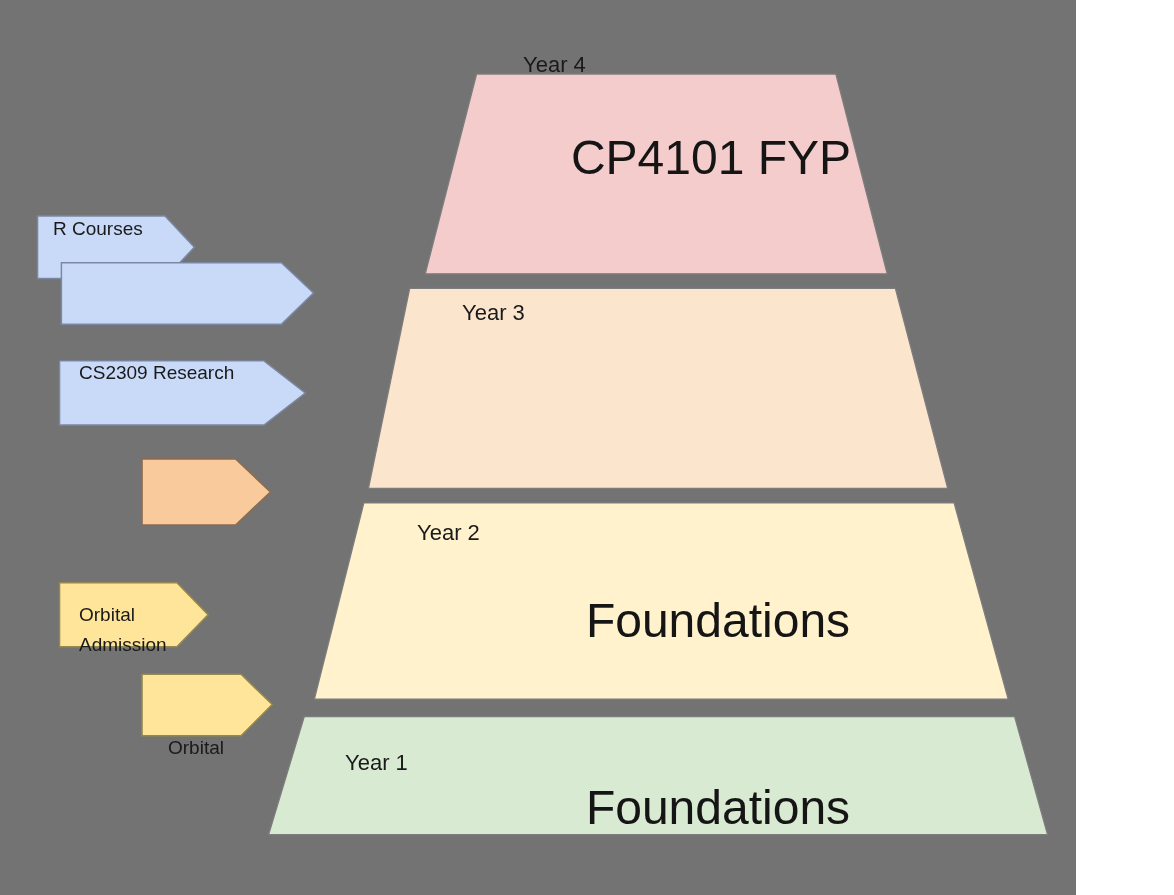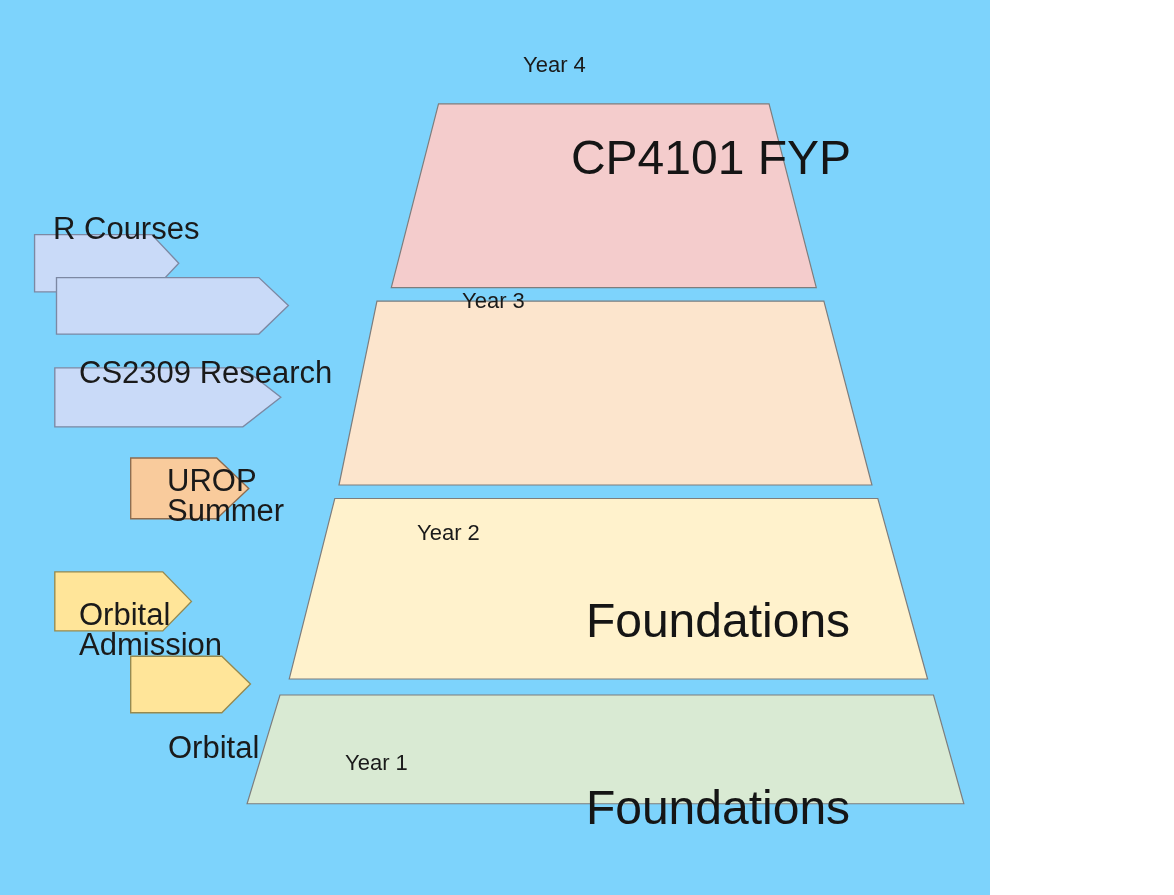--- a/index.html
+++ b/index.html
@@ -1,19 +1,19 @@
 <!DOCTYPE html>
 <html><head>
 <meta charset="utf-8">
 <style>
   html,body{margin:0;padding:0;background:#ffffff;}
   .stage{
     position:relative;
-    width:990px;height:895px;
-    background:#7dd3fc;
+    width:1076px;height:895px;
+    background:#737373;
     overflow:hidden;
     font-family:"Liberation Sans", sans-serif;
     color:#1a1a1a;
   }
   .layer{position:absolute;left:0;top:0;width:100%;height:100%;}
   .trap{stroke:#7d7d7d;stroke-width:1.4px;}
   .arr-blue{stroke:#7c88a3;stroke-width:1.6px;}
   .arr-orange{stroke:#8d6b4e;stroke-width:1.6px;}
   .arr-yellow{stroke:#95894f;stroke-width:1.6px;}
   .year-label{
@@ -23,21 +23,21 @@
   }
   .level-title{
     position:absolute;
     transform:translate(-50%,-50%);
     font-size:48px;line-height:66px;
     white-space:nowrap;
     color:#151515;
   }
   .arrow-label{
     position:absolute;
-    font-size:31px;line-height:30px;
+    font-size:19px;line-height:30px;
     white-space:nowrap;
   }
 </style>
 </head>
 <body>
 
 <div class="stage">
 
   <svg class="layer" viewBox="0 0 1174 895" xmlns="http://www.w3.org/2000/svg">
 
@@ -48,41 +48,37 @@
 
     <polygon class="arr-blue" points="41,195 180,195 212,229 180,263 41,263" fill="#c9daf8"></polygon>
     <polygon class="arr-blue" points="67,246 307,246 342,279 307,313 67,313" fill="#c9daf8"></polygon>
     <polygon class="arr-blue" points="65,353 288,353 333,388 288,423 65,423" fill="#c9daf8"></polygon>
     <polygon class="arr-orange" points="155,460 257,460 295,496 257,532 155,532" fill="#f9cb9c"></polygon>
     <polygon class="arr-yellow" points="65,595 193,595 227,630 193,665 65,665" fill="#ffe599"></polygon>
     <polygon class="arr-yellow" points="155,695 263,695 297,728 263,762 155,762" fill="#ffe599"></polygon>
   </svg>
 
   <div class="year-label" style="left:523px;top:52px">Year 4</div>
-  <div class="year-label" style="left:462px;top:288px">Year 3</div>
+  <div class="year-label" style="left:462px;top:300px">Year 3</div>
   <div class="year-label" style="left:417px;top:520px">Year 2</div>
   <div class="year-label" style="left:345px;top:750px">Year 1</div>
 
   <div class="level-title" style="left:711px;top:158px">CP4101 FYP</div>
   <div class="level-title" style="left:718px;top:621px">Foundations</div>
   <div class="level-title" style="left:718px;top:808px">Foundations</div>
 
   <div class="arrow-label" style="left:53px;top:214px">
     <div>R Courses</div>
   </div>
 
 
   <div class="arrow-label" style="left:79px;top:358px">
     <div>CS2309 Research</div>
   </div>
 
-  <div class="arrow-label" style="left:167px;top:466px">
-    <div>UROP</div>
-    <div>Summer</div>
-  </div>
 
   <div class="arrow-label" style="left:79px;top:600px">
     <div>Orbital</div>
     <div>Admission</div>
   </div>
 
   <div class="arrow-label" style="left:168px;top:733px">
     <div>Orbital</div>
   </div>
 

